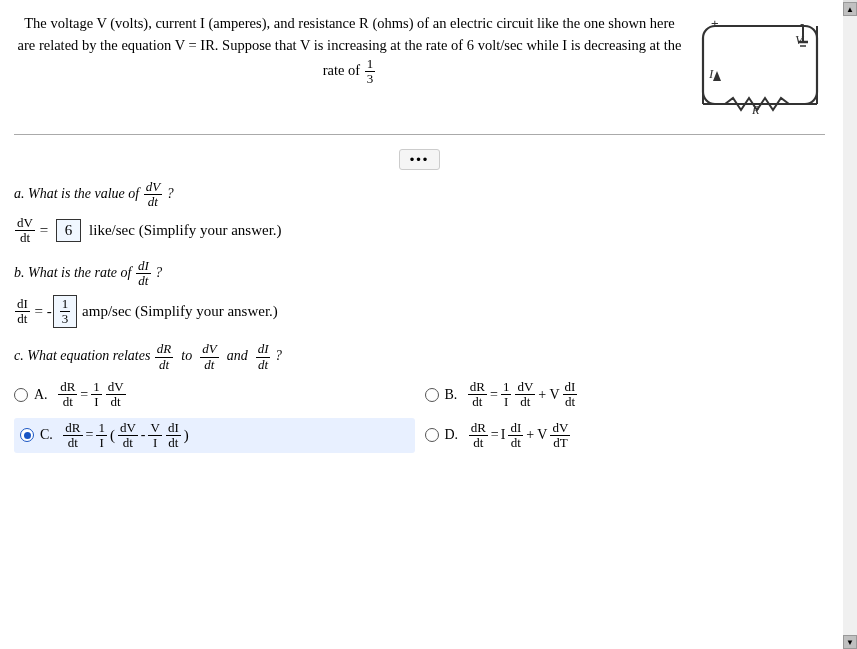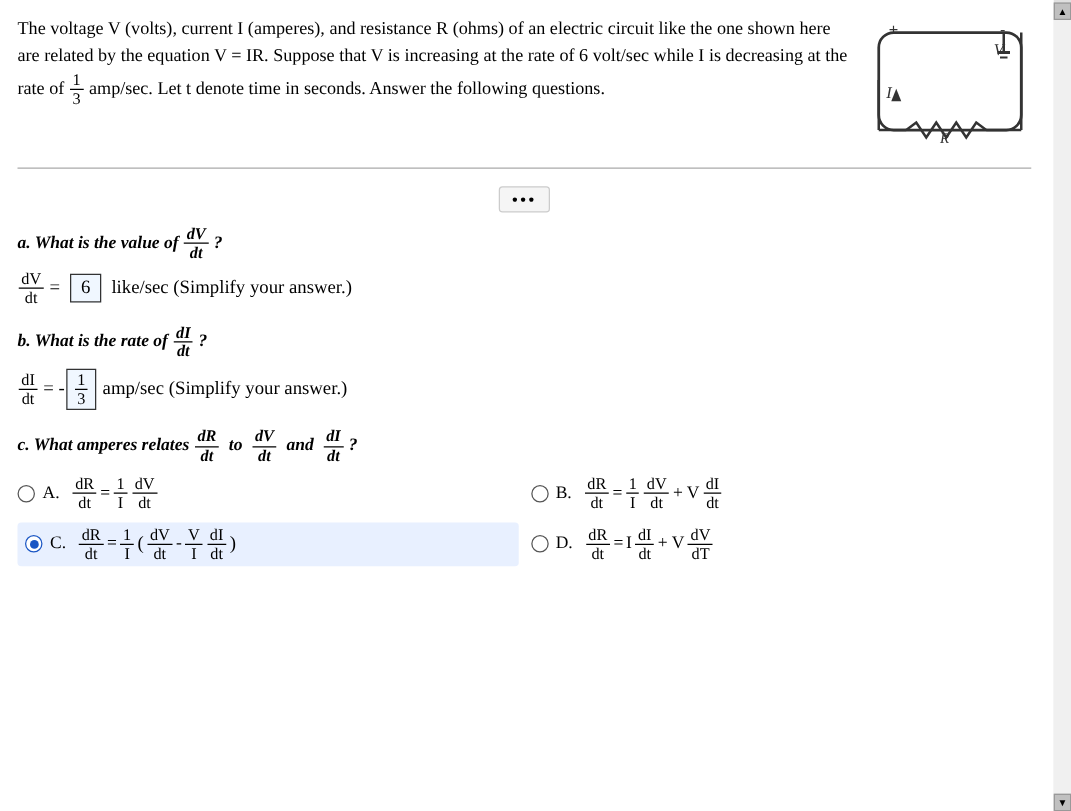--- a/index.html
+++ b/index.html
@@ -52,20 +52,21 @@
     .problem-header {
       display: flex;
       flex-direction: row;
       margin-bottom: 18px;
     }
     .problem-text {
       flex: 1;
       font-size: 14.5px;
       line-height: 1.55;
       padding-right: 10px;
+      text-align: center;
     }
     .circuit-diagram {
       width: 130px;
       flex-shrink: 0;
       display: flex;
       align-items: flex-start;
       justify-content: center;
       padding-top: 4px;
     }
 
@@ -87,21 +88,20 @@
       padding: 2px 10px;
       font-size: 13px;
       cursor: pointer;
       letter-spacing: 2px;
     }
 
     .question-label {
       font-size: 14px;
       margin-bottom: 6px;
       font-style: italic;
-      font-weight: bold;
     }
     .answer-line {
       display: flex;
       align-items: center;
       margin-bottom: 14px;
       font-size: 15px;
     }
     .answer-box {
       border: 1px solid #333;
       background: #f0f7ff;
@@ -196,21 +196,20 @@
 
     <div class="problem-header">
       <div class="problem-text">
         <span>The voltage V (volts), current I (amperes), and resistance R (ohms) of an electric circuit like the one shown here are related by the equation V = IR. Suppose that V is increasing at the rate of 6 volt/sec while I is decreasing at the rate of</span>
         <span>
           <span class="frac-inline">
               <span class="num">1</span>
               <span class="den">3</span>
             </span>
         </span>
-        <span>amp/sec. Let t denote time in seconds. Answer the following questions.</span>
       </div>
       <div class="circuit-diagram">
 
         <svg class="circuit-svg" viewBox="0 0 130 100" xmlns="http://www.w3.org/2000/svg">
 
           <rect x="8" y="10" width="114" height="78" rx="12" ry="12" fill="none" stroke="#333" stroke-width="2.2"></rect>
 
           <text x="16" y="12" font-size="13" fill="#333" font-family="Arial">+</text>
 
           <text x="105" y="12" font-size="13" fill="#333" font-family="Arial">-</text>
@@ -288,21 +287,21 @@
           <span class="num">1</span>
           <span class="den">3</span>
         </span>
         <span>&nbsp;<span>amp/sec</span>&nbsp;</span>
         <span>(Simplify your answer.)</span>
       </div>
     </div>
 
     <div class="question-c">
       <div class="question-label">
-        <span>c. What amperes relates</span>
+        <span>c. What equation relates</span>
         <span class="frac-inline">
             <span class="num">dR</span>
             <span class="den">dt</span>
           </span>
         <span>&nbsp;<span>to</span>&nbsp;</span>
         <span class="frac-inline">
             <span class="num">dV</span>
             <span class="den">dt</span>
           </span>
         <span>&nbsp;<span>and</span>&nbsp;</span>

